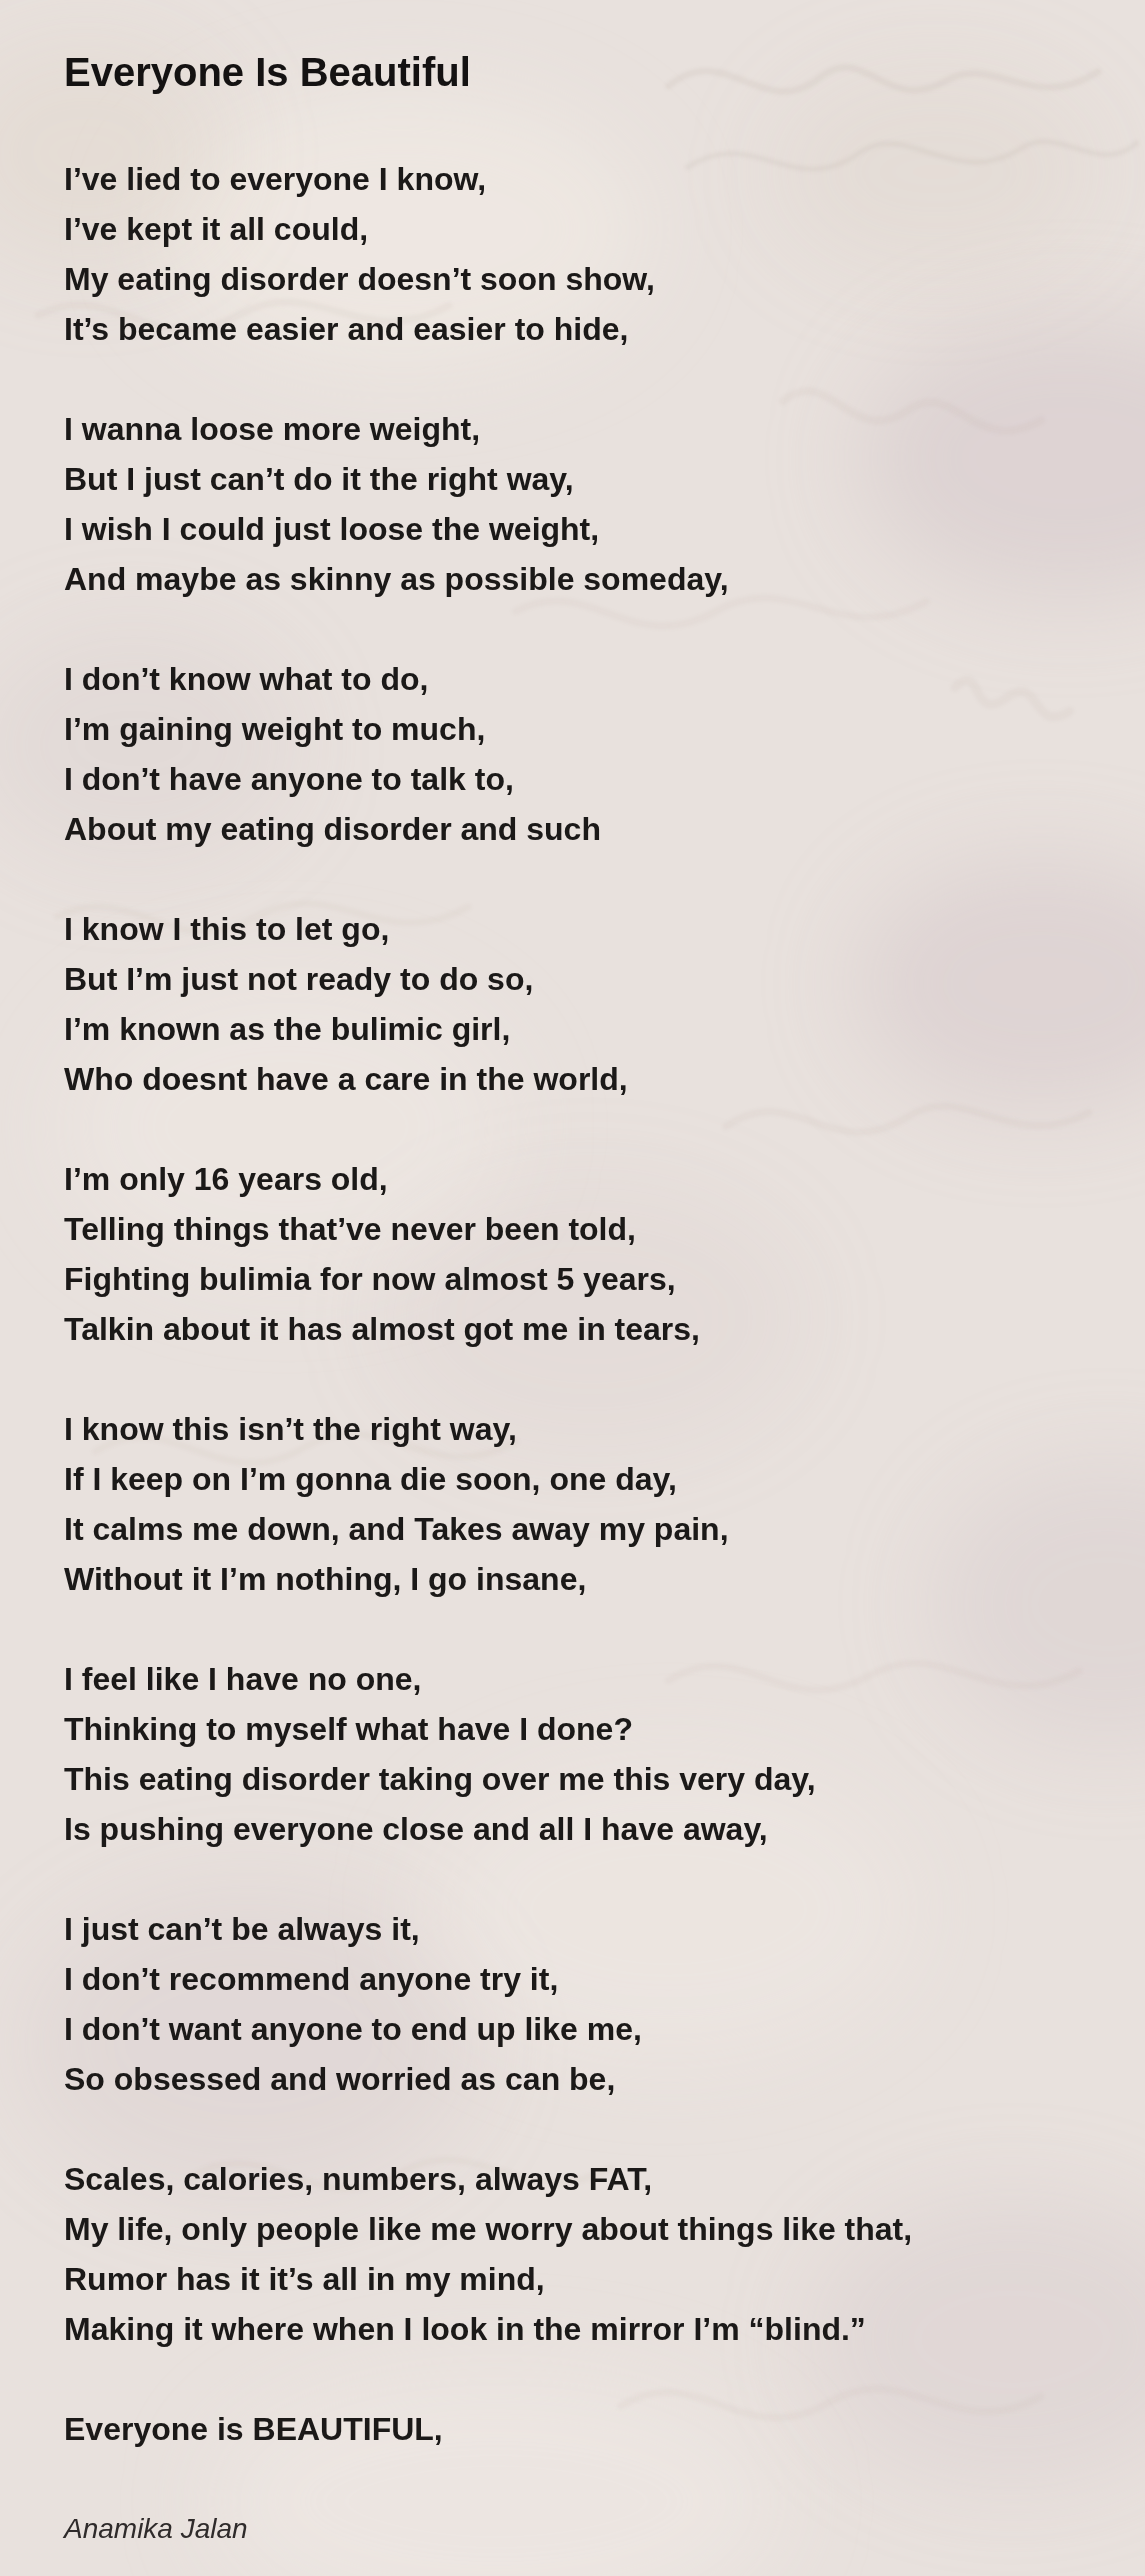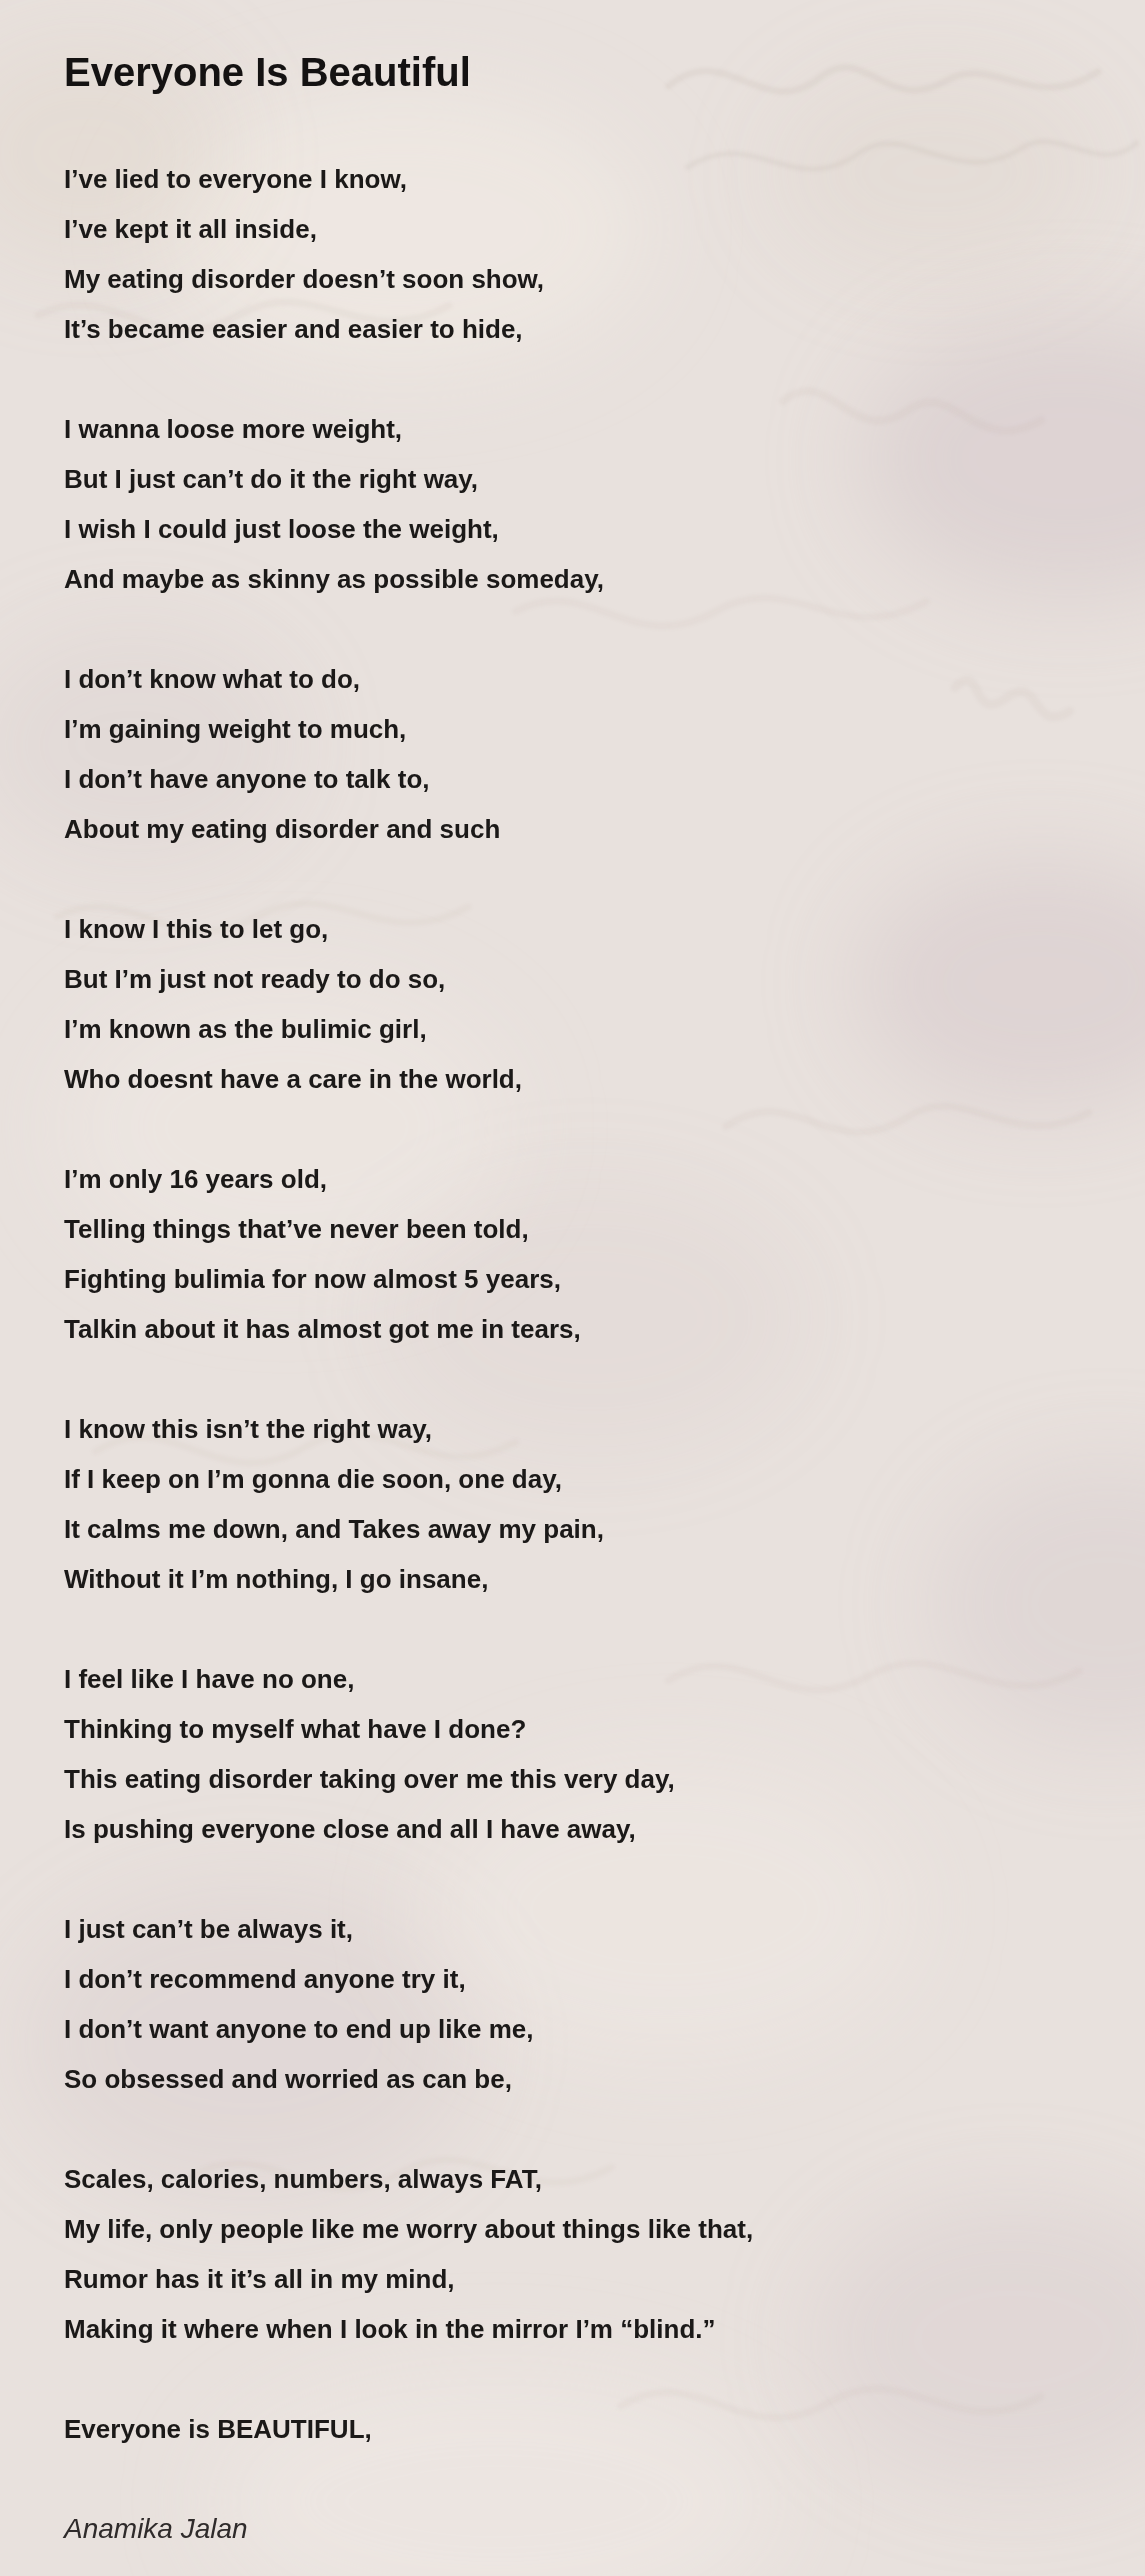--- a/index.html
+++ b/index.html
@@ -38,21 +38,21 @@
     line-height: 57px;
     font-weight: 700;
     letter-spacing: 0;
     color: #141212;
     white-space: nowrap;
   }
   .stanza {
     margin: 0 0 50px 0;
   }
   .line {
-    font-size: 26px;
+    font-size: 32px;
     line-height: 50px;
     font-weight: 700;
     color: #1b1918;
     white-space: nowrap;
   }
   .closing {
     margin: 0 0 50px 0;
   }
   .author {
     font-size: 28px;
@@ -114,21 +114,21 @@
       <path d="M1000,720 C1030,690 1015,760 1055,730 C1090,705 1080,770 1120,745" stroke-width="9" opacity="0.10"></path>
     </g>
   </svg>
 
   <div class="content">
 
     <h1 class="title">Everyone Is Beautiful</h1>
 
     <div class="stanza">
       <div class="line">I’ve lied to everyone I know,</div>
-      <div class="line">I’ve kept it all inside,</div>
+      <div class="line">I’ve kept it all could,</div>
       <div class="line">My eating disorder doesn’t soon show,</div>
       <div class="line">It’s became easier and easier to hide,</div>
     </div>
 
     <div class="stanza">
       <div class="line">I wanna loose more weight,</div>
       <div class="line">But I just can’t do it the right way,</div>
       <div class="line">I wish I could just loose the weight,</div>
       <div class="line">And maybe as skinny as possible someday,</div>
     </div>

